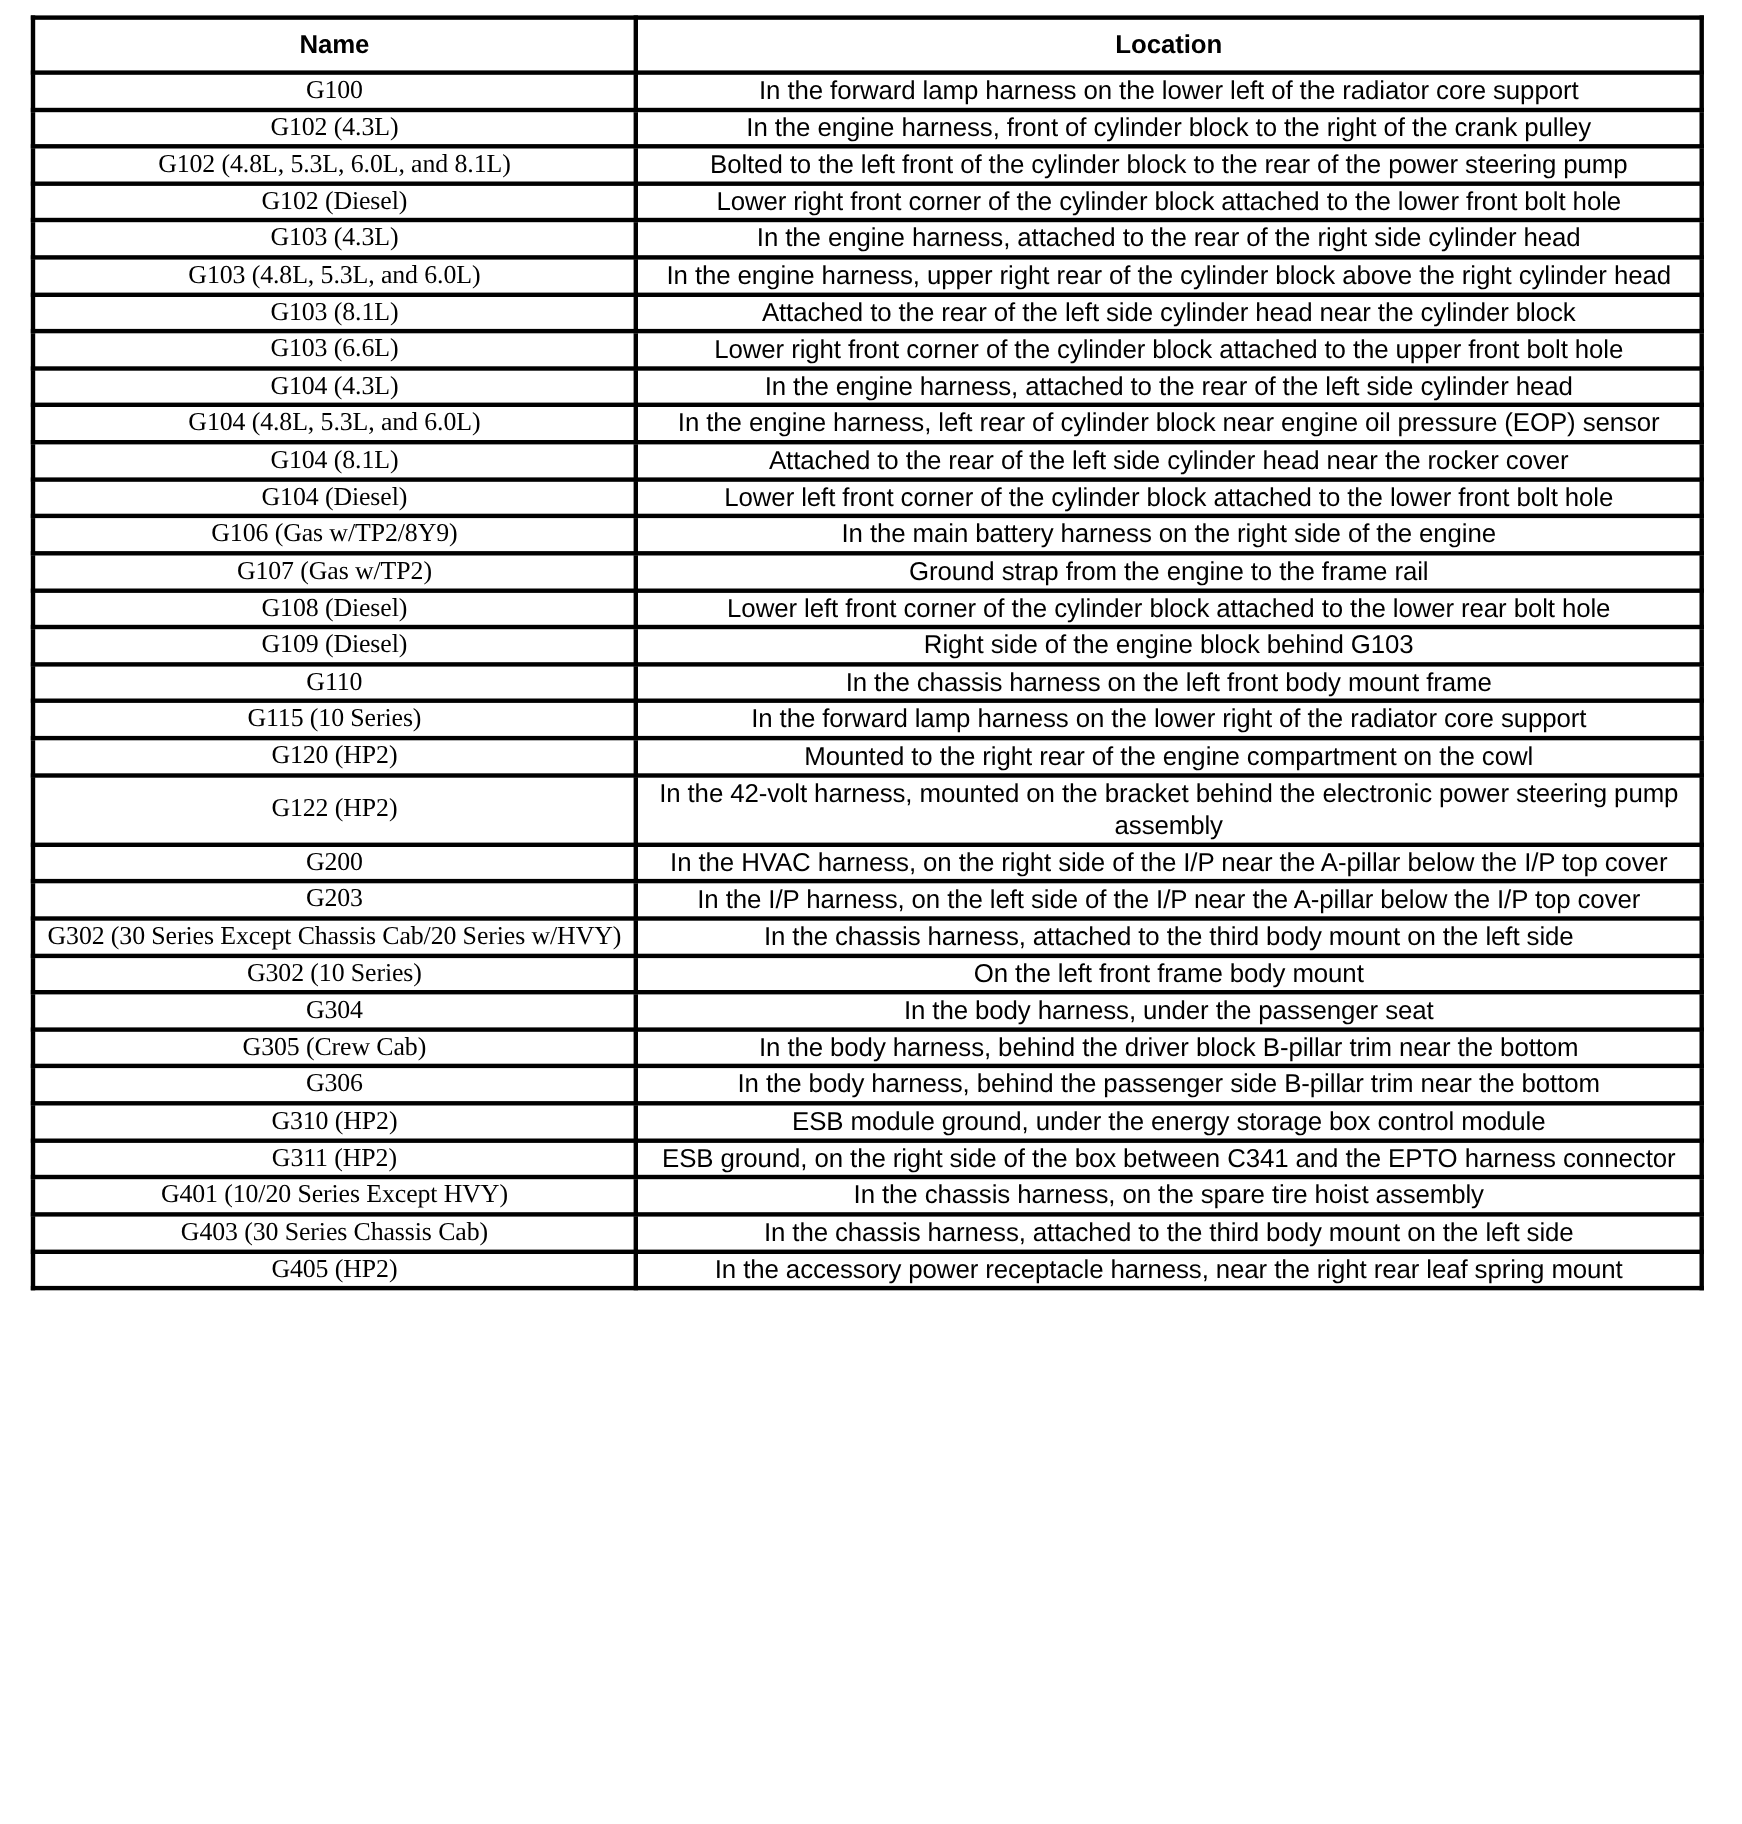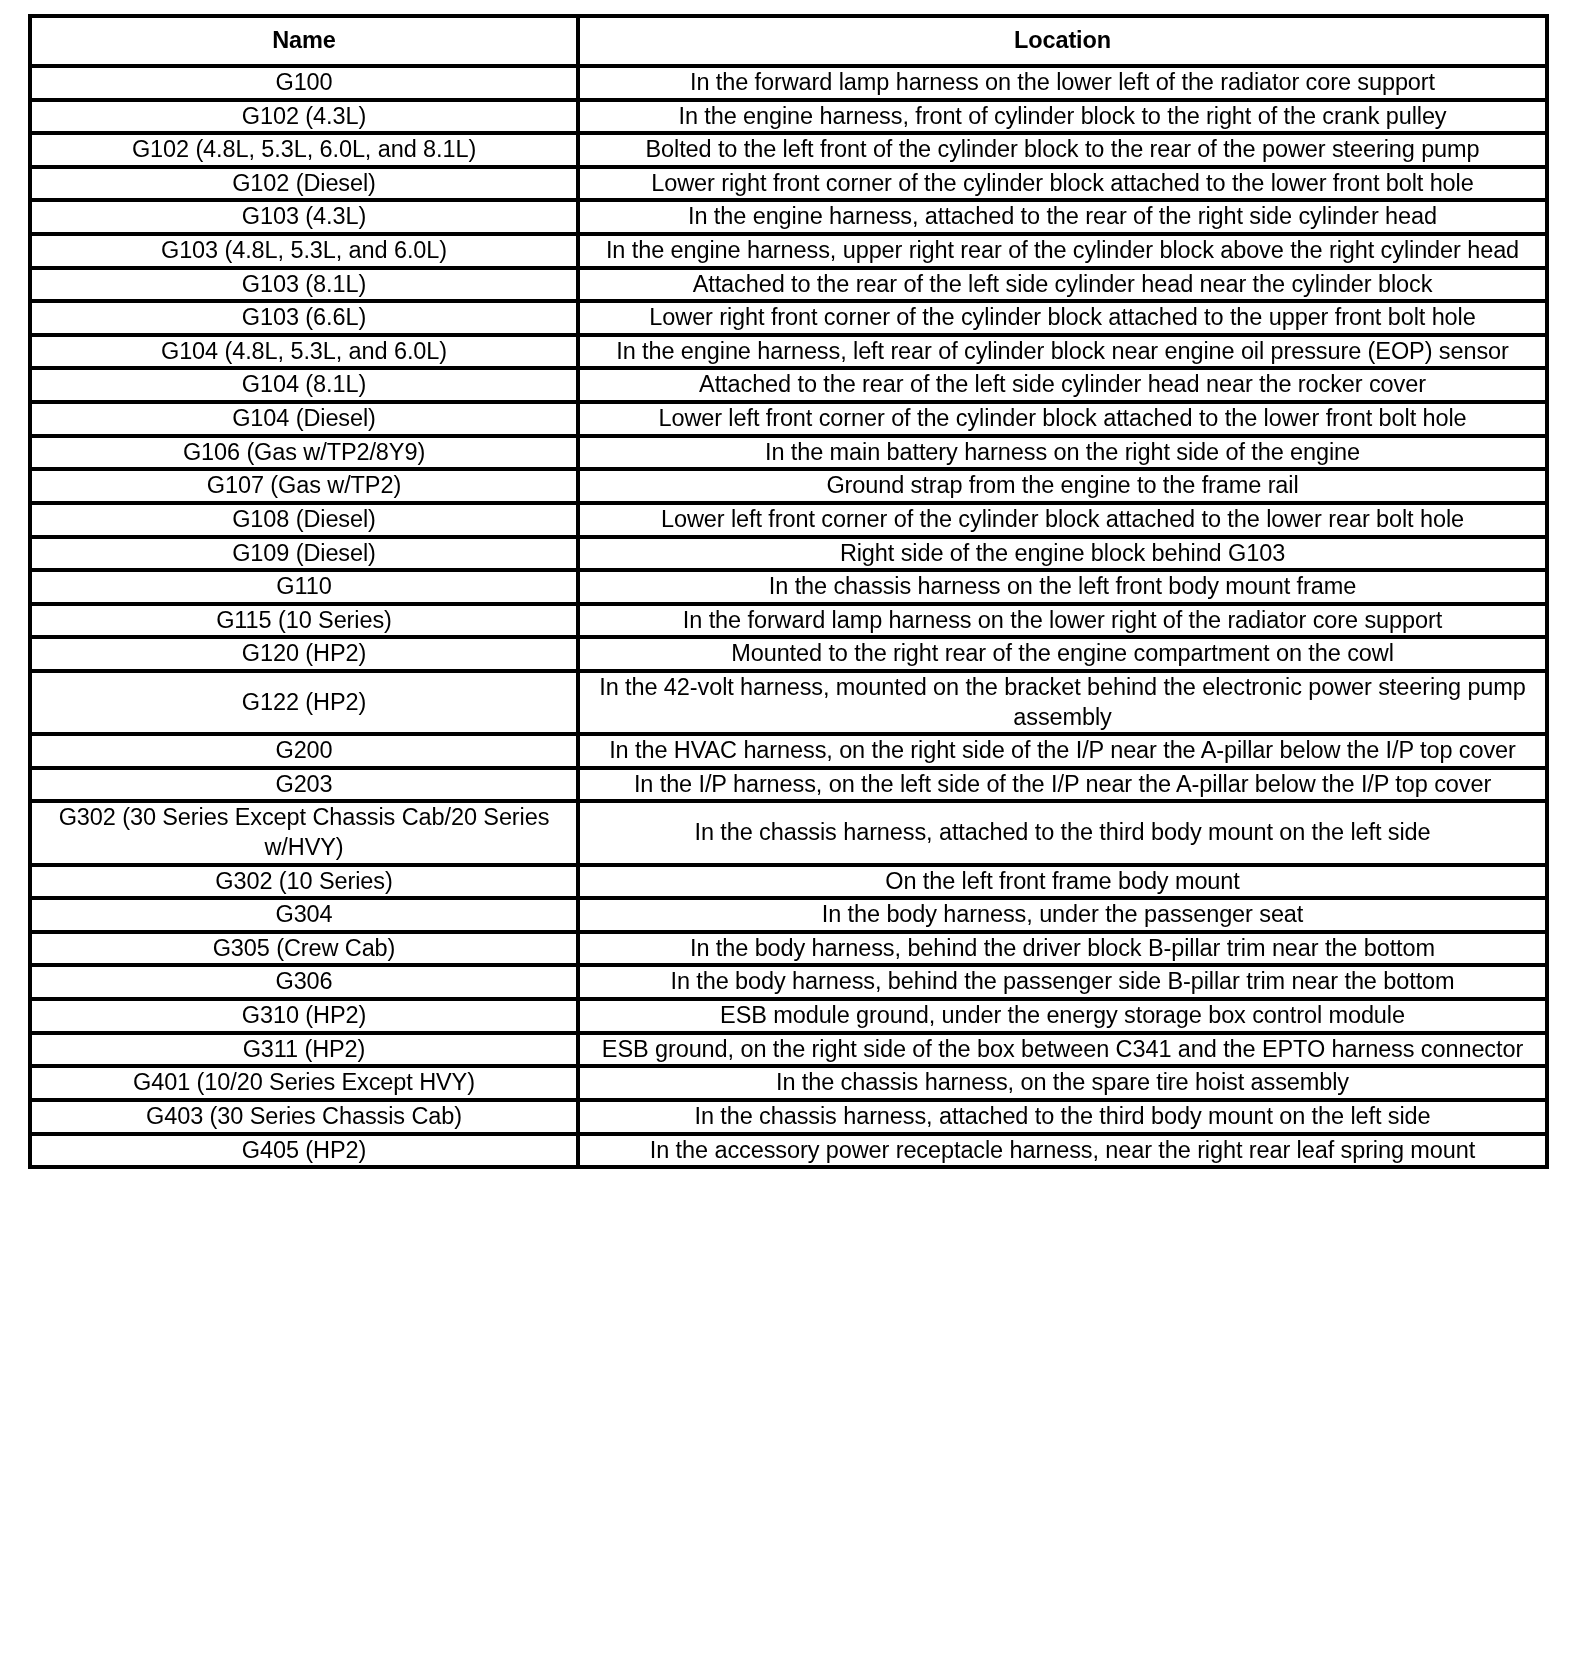--- a/index.html
+++ b/index.html
@@ -44,20 +44,21 @@
   }
   table.ground-table th {
     font-weight: bold;
     text-align: center;
     height: 39px;
     padding: 3px 6px 4px 6px;
   }
   td.cell-name {
     text-align: center;
     padding: 4px 8px 5px 8px;
+    font-family: Liberation Serif, serif;
   }
   td.cell-location {
     text-align: center;
     padding: 4px 8px 5px 9px;
   }
 </style>
 </head>
 <body>
 
 <div class="page">
@@ -99,20 +100,24 @@
         </tr>
         <tr>
           <td class="cell-name">G103 (8.1L)</td>
           <td class="cell-location">Attached to the rear of the left side cylinder head near the cylinder block</td>
         </tr>
         <tr>
           <td class="cell-name">G103 (6.6L)</td>
           <td class="cell-location">Lower right front corner of the cylinder block attached to the upper front bolt hole</td>
         </tr>
         <tr>
+          <td class="cell-name">G104 (4.3L)</td>
+          <td class="cell-location">In the engine harness, attached to the rear of the left side cylinder head</td>
+        </tr>
+        <tr>
           <td class="cell-name">G104 (4.8L, 5.3L, and 6.0L)</td>
           <td class="cell-location">In the engine harness, left rear of cylinder block near engine oil pressure (EOP) sensor</td>
         </tr>
         <tr>
           <td class="cell-name">G104 (8.1L)</td>
           <td class="cell-location">Attached to the rear of the left side cylinder head near the rocker cover</td>
         </tr>
         <tr>
           <td class="cell-name">G104 (Diesel)</td>
           <td class="cell-location">Lower left front corner of the cylinder block attached to the lower front bolt hole</td>

